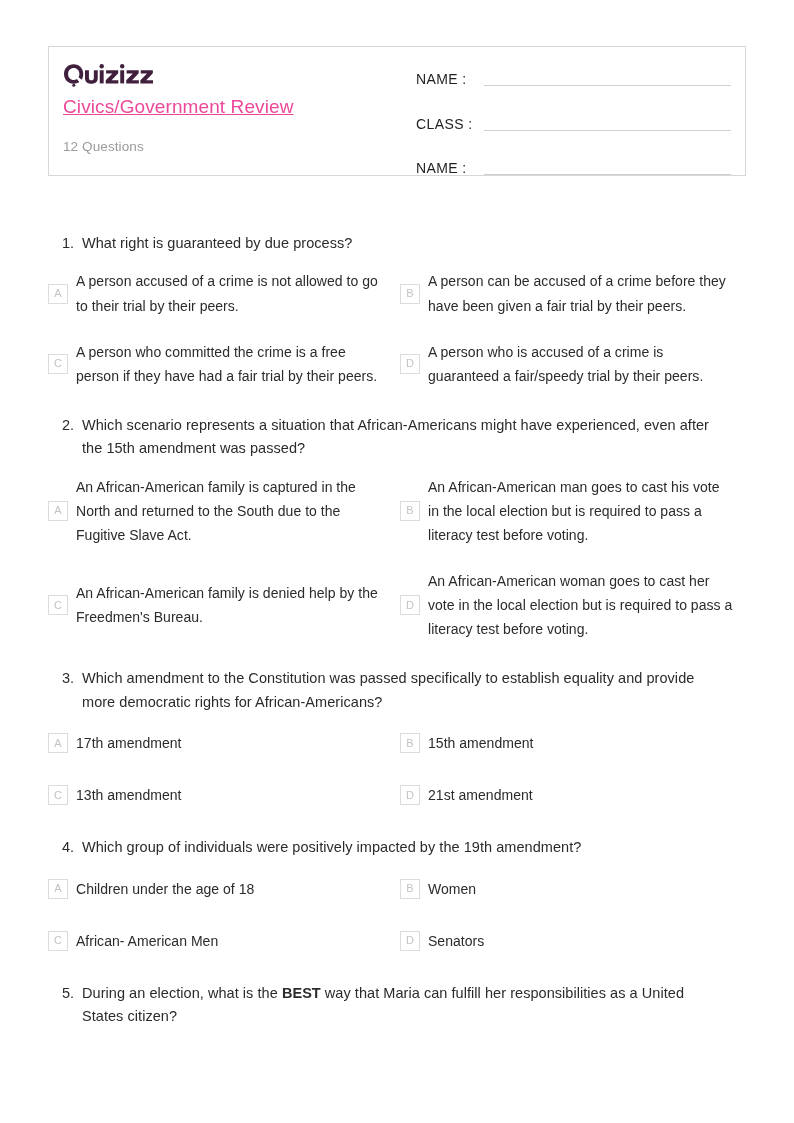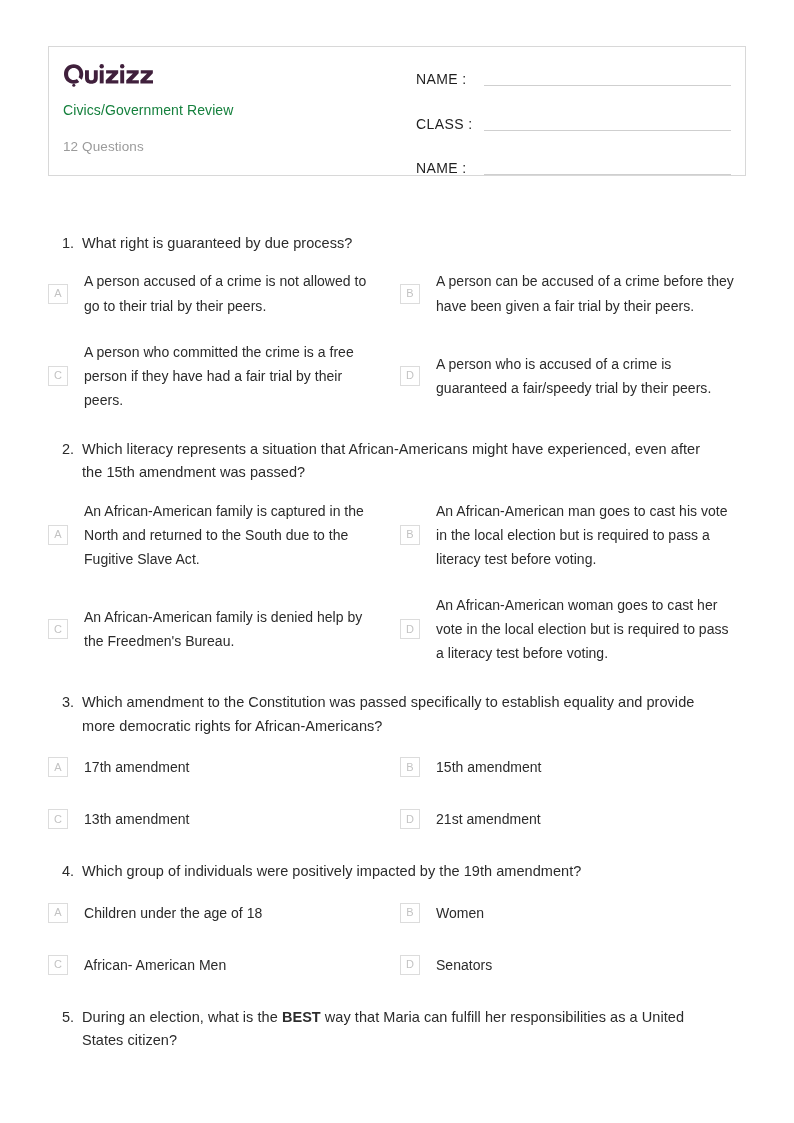--- a/index.html
+++ b/index.html
@@ -43,24 +43,25 @@
     height: 26px;
   }
 
   .logo svg { display: block; }
 
   .header-left-bottom {
     padding-bottom: 18px;
   }
 
   .quiz-title {
-    font-size: 14px;
-    color: #15803d;
+    font-size: 19px;
+    color: #ec4899;
     line-height: 1.45;
     letter-spacing: 0.1px;
+    text-decoration: underline;
   }
 
   .quiz-subtitle {
     font-size: 13.5px;
     color: #9b9b9b;
     line-height: 1.5;
     letter-spacing: 0.1px;
     margin-top: 16px;
   }
 
@@ -156,21 +157,21 @@
     border: 1px solid #dcdcdc;
     color: #c3c3c3;
     font-size: 11px;
     display: flex;
     align-items: center;
     justify-content: center;
     line-height: 1;
   }
 
   .opt-text {
-    margin-left: 16px;
+    margin-left: 8px;
     font-size: 14px;
     color: #2b2b2b;
     line-height: 1.72;
     letter-spacing: 0.03px;
   }
 </style>
 </head>
 <body>
 
 <div class="header-card">
@@ -250,21 +251,21 @@
         </div>
         <div class="option right-col" style="margin-bottom: 0px;">
           <div class="opt-badge">D</div>
           <div class="opt-text">A person who is accused of a crime is guaranteed a fair/speedy trial by their peers.</div>
         </div>
       </div>
     </div>
     <div class="question-block" style="margin-bottom: 26px;">
       <div class="q-head">
         <div class="q-num">2.</div>
-        <div class="q-text">Which literacy represents a situation that African-Americans might have experienced, even after the 15th amendment was passed?</div>
+        <div class="q-text">Which scenario represents a situation that African-Americans might have experienced, even after the 15th amendment was passed?</div>
       </div>
       <div class="options">
         <div class="option" style="margin-bottom: 22px;">
           <div class="opt-badge">A</div>
           <div class="opt-text">An African-American family is captured in the North and returned to the South due to the Fugitive Slave Act.</div>
         </div>
         <div class="option right-col" style="margin-bottom: 22px;">
           <div class="opt-badge">B</div>
           <div class="opt-text">An African-American man goes to cast his vote in the local election but is required to pass a literacy test before voting.</div>
         </div>

